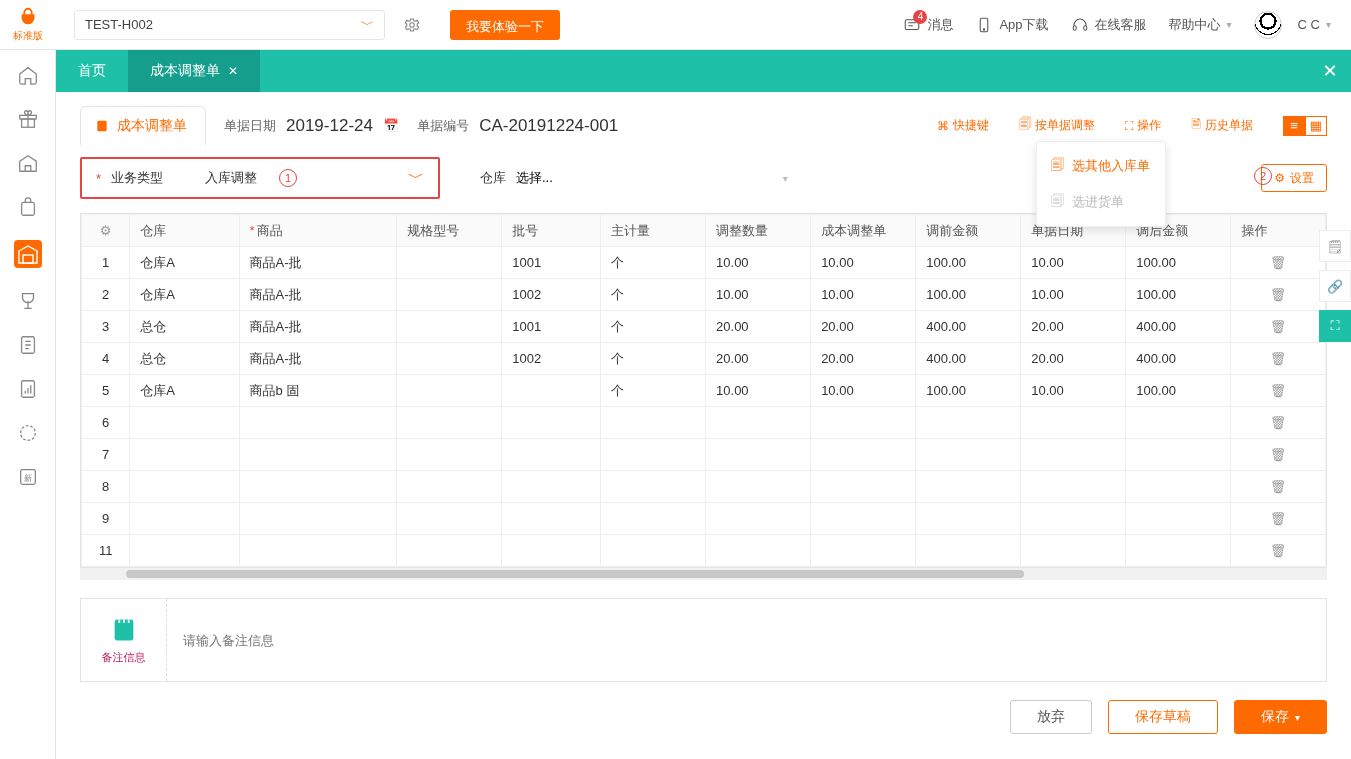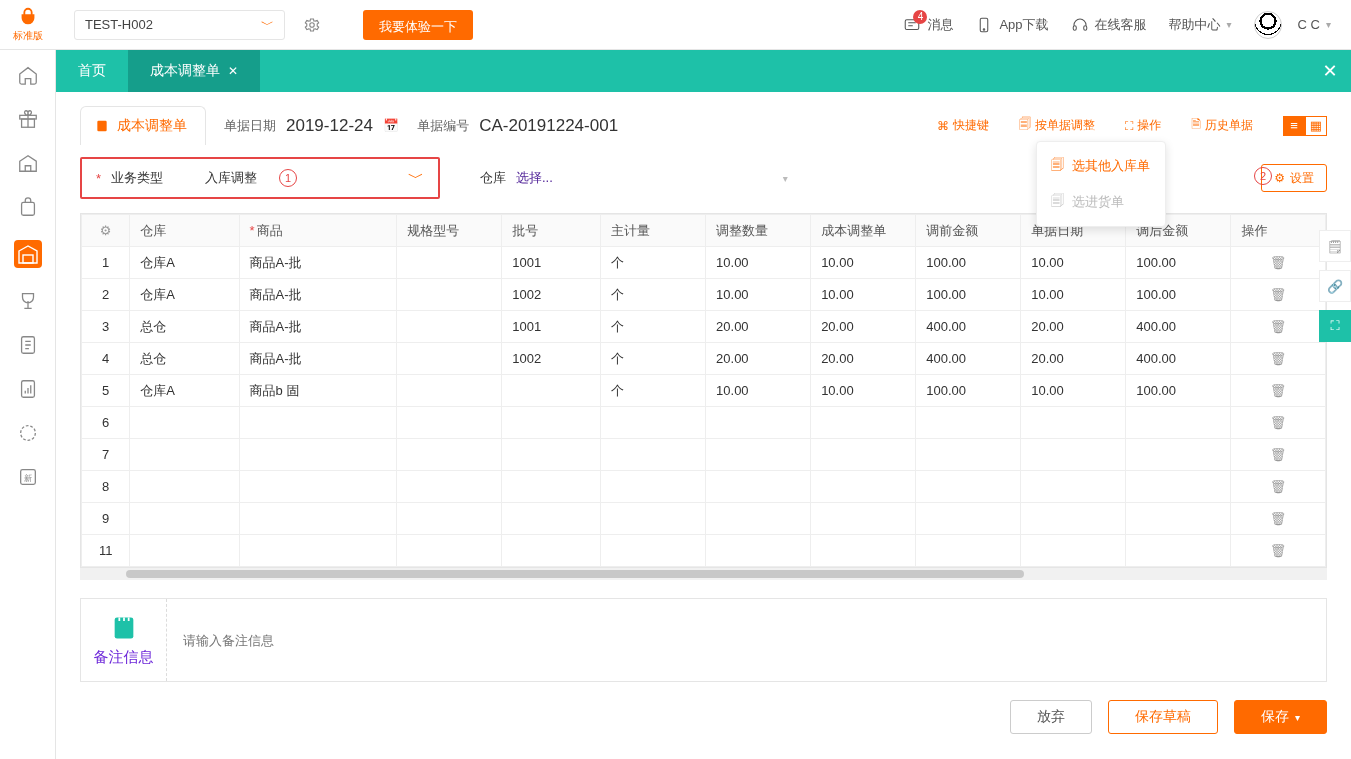--- a/index.html
+++ b/index.html
@@ -11,24 +11,24 @@
     --red:#e64545;
     --hover:#f9f9f9;
     --fff:#fff;
   }
   *{box-sizing:border-box;margin:0;padding:0}
   body{font-family:"Microsoft YaHei","PingFang SC",Arial,sans-serif;font-size:13px;color:var(--text);background:#fff;user-select:none}
   
   #topbar{height:50px;border-bottom:1px solid var(--border);display:flex;align-items:center;padding:0 20px 0 0}
   #logo{width:56px;display:flex;flex-direction:column;align-items:center;justify-content:center;color:var(--orange);font-size:10px;gap:1px}
   #logo svg{width:22px;height:22px;fill:var(--orange)}
-  #company-select{width:211px;height:30px;margin-left:18px;border:1px solid var(--border);border-radius:3px;display:flex;align-items:center;padding:0 10px;justify-content:space-between;color:#444}
+  #company-select{width:311px;height:30px;margin-left:18px;border:1px solid var(--border);border-radius:3px;display:flex;align-items:center;padding:0 10px;justify-content:space-between;color:#444}
   #company-select .chev{color:var(--orange)}
   .gear-btn{width:30px;height:30px;margin-left:12px;border:0;background:none;display:flex;align-items:center;justify-content:center;color:#888;cursor:pointer}
-  #cta{margin-left:36px;height:30px;padding:8px 16px;background:var(--orange);color:#fff;border:0;border-radius:3px;font-size:13px;cursor:pointer}
+  #cta{margin-left:23px;height:30px;padding:8px 16px;background:var(--orange);color:#fff;border:0;border-radius:3px;font-size:13px;cursor:pointer}
   #topbar .spacer{flex:1}
   .top-item{display:flex;align-items:center;gap:6px;margin-left:22px;color:#555;cursor:pointer;font-size:13px;position:relative}
   .top-item .ico{width:18px;height:18px;stroke:#555;fill:none;stroke-width:1.4}
   .badge{position:absolute;top:-6px;left:10px;background:var(--red);color:#fff;border-radius:8px;font-size:10px;min-width:14px;height:14px;display:flex;align-items:center;justify-content:center;padding:0 3px}
   #avatar{width:28px;height:28px;border-radius:50%;background:radial-gradient(circle at 50% 35%, #fff 0 30%, #000 30% 40%, #fff 40% 60%, #000 60% 65%, #fff 65% 100%);border:1px solid #ccc;margin-left:22px}
 
   
   #shell{display:flex;height:calc(759px - 50px)}
   #leftnav{width:56px;border-right:1px solid var(--border);display:flex;flex-direction:column;align-items:center;padding-top:14px;gap:22px}
   .nav-ico{width:22px;height:22px;stroke:#888;fill:none;stroke-width:1.4;cursor:pointer}
@@ -83,21 +83,21 @@
   td.opcell{text-align:center}
   tr.subtotal td{background:#fffaf2;font-weight:500}
   .req-h{color:var(--red);margin-right:2px}
   .gear-h{color:#999}
   .trash{color:#999;cursor:pointer}
   #hscroll{height:12px;background:#f1f1f1;margin:0 24px;position:relative}
   #hscroll .thumb{position:absolute;left:46px;top:2px;height:8px;width:72%;background:#c8c8c8;border-radius:4px}
 
   
   #remark{margin:18px 24px 0 24px;border:1px solid var(--border);display:flex;min-height:84px}
-  #remark .side{width:86px;border-right:1px dashed #dcdcdc;display:flex;flex-direction:column;align-items:center;justify-content:center;gap:6px;color:#6d28d9;font-size:15px}
+  #remark .side{width:86px;border-right:1px dashed #dcdcdc;display:flex;flex-direction:column;align-items:center;justify-content:center;gap:6px;color:#be185d;font-size:11px}
   #remark .side svg{width:28px;height:28px;fill:#1ec1a8}
   #remark input{flex:1;border:0;padding:0 16px;font-size:13px;outline:none;color:#999}
 
   
   #footer{display:flex;justify-content:flex-end;gap:16px;padding:18px 24px}
   .btn{height:34px;padding:0 26px;border-radius:3px;font-size:14px;cursor:pointer;display:flex;align-items:center;gap:6px}
   .btn-plain{background:#fff;border:1px solid #ccc;color:#555}
   .btn-outline{background:#fff;border:1px solid var(--orange);color:var(--orange)}
   .btn-primary{background:var(--orange);border:1px solid var(--orange);color:#fff}
 
@@ -248,21 +248,21 @@
     <div id="formrow">
       <div id="biztype-box" class="fieldbox">
         <span class="req">*</span>
         <span>业务类型</span>
         <span style="margin-left:32px">入库调整</span>
         <span class="circ">1</span>
         <span class="chev">﹀</span>
       </div>
       <div class="fieldbox">
         <span>仓库</span>
-        <span style="color:#4c1d95">选择...</span>
+        <span style="color:#000000">选择...</span>
         <span style="color:#bbb;font-size:10px;margin-left:220px">▾</span>
       </div>
 
       <div id="float-menu">
         <div>🗐 <span>选其他入库单</span></div>
         <div>🗐 <span>选进货单</span></div>
       </div>
       <span class="circ circ2">2</span>
 
       <button id="setting-btn">⚙ <span>设置</span></button>

